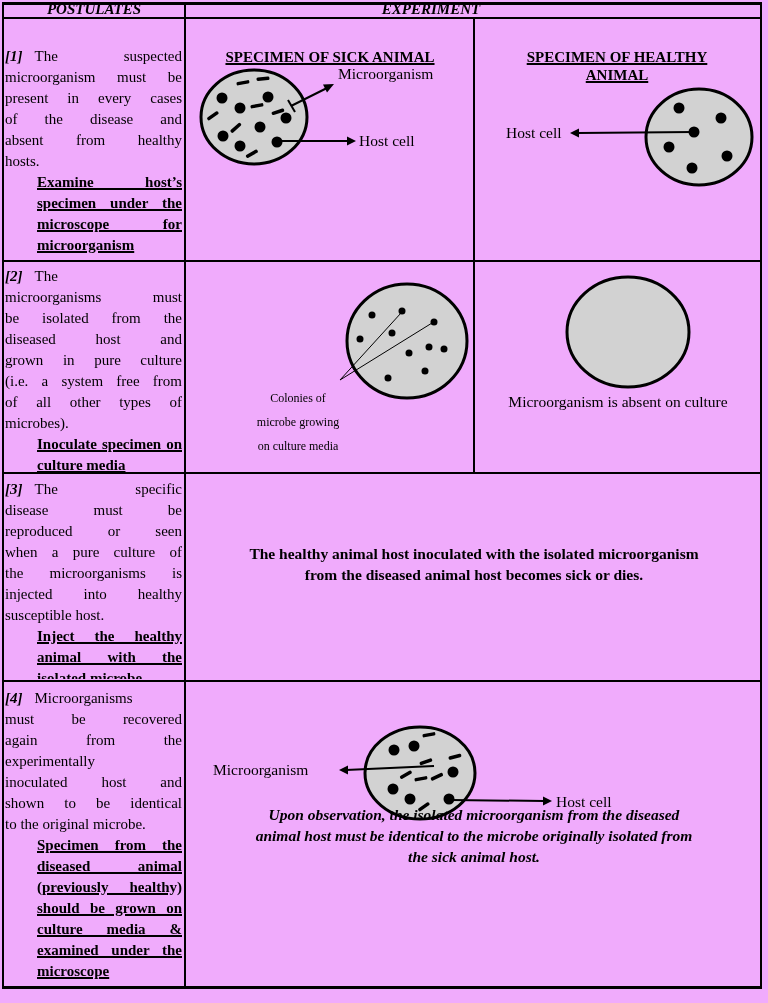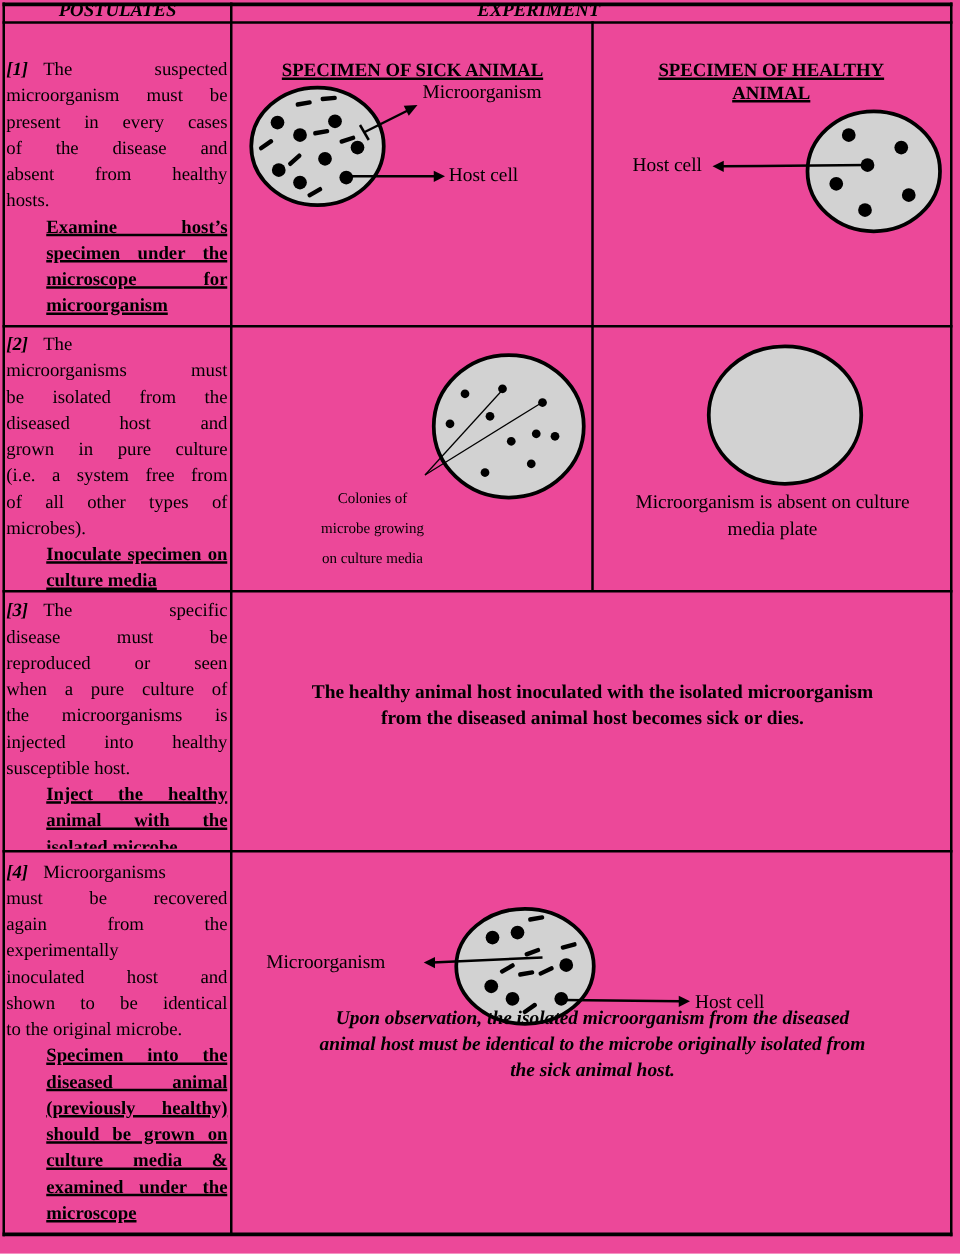--- a/index.html
+++ b/index.html
@@ -1,18 +1,18 @@
 <!DOCTYPE html>
 <html><head>
 <meta charset="utf-8">
 <style>
   * { margin:0; padding:0; box-sizing:border-box; }
   html,body { background:#ffffff; }
   #doc {
-    position:relative; width:768px; height:1003px; background:#ec4899;
+    position:relative; width:768px; height:1003px; background:#f0abfc;
     font-family:"Liberation Serif", serif; color:#000; overflow:hidden;
   }
   .bline { position:absolute; background:#000; }
   .cell  { position:absolute; overflow:hidden; }
   .hdr   { font-weight:bold; font-style:italic; font-size:15px; line-height:15px; text-align:center; }
   .subhdr{ font-weight:bold; font-size:15px; line-height:18px; text-align:center;
            text-decoration:underline; text-decoration-thickness:1.5px;margin-top:27px; }
   .jline { font-size:15px; line-height:21px; text-align:justify; text-align-last:justify; }
   .jline.last { text-align-last:left; }
   .directive .jline { font-weight:bold; text-decoration:underline; text-decoration-thickness:1.5px;padding-left:32px; }
@@ -92,21 +92,21 @@
 
   <div class="cell" style="left:5px;top:688px;width:177px;height:297px;">
     <div class="jline"><span class="pnum">[4]</span><span>Microorganisms</span></div>
     <div class="jline">must be recovered</div>
     <div class="jline">again from the</div>
     <div class="jline">experimentally</div>
     <div class="jline">inoculated host and</div>
     <div class="jline">shown to be identical</div>
     <div class="jline last">to the original microbe.</div>
     <div class="directive">
-      <div class="jline">Specimen into the</div>
+      <div class="jline">Specimen from the</div>
       <div class="jline">diseased animal</div>
       <div class="jline">(previously healthy)</div>
       <div class="jline">should be grown on</div>
       <div class="jline">culture media &amp;</div>
       <div class="jline">examined under the</div>
       <div class="jline last">microscope</div>
     </div>
   </div>
 
   <svg width="768" height="1003" viewBox="0 0 768 1003">
@@ -205,21 +205,20 @@
   <span class="dlabel" style="left:359px;top:133px;">Host cell</span>
   <span class="dlabel" style="left:506px;top:125px;">Host cell</span>
 
   <div class="center-lines" style="left:228px;top:386px;width:140px;font-size:12px;line-height:24px;">
     <div>Colonies of</div>
     <div>microbe growing</div>
     <div>on culture media</div>
   </div>
   <div class="center-lines" style="left:482px;top:391px;width:272px;font-size:15.5px;line-height:22px;">
     <div>Microorganism is absent on culture</div>
-    <div>media plate</div>
   </div>
 
   <div class="center-lines result-bold" style="left:194px;top:543px;width:560px;">
     <div>The healthy animal host inoculated with the isolated microorganism</div>
     <div>from the diseased animal host becomes sick or dies.</div>
   </div>
 
   <span class="dlabel" style="left:213px;top:762px;">Microorganism</span>
   <span class="dlabel" style="left:556px;top:794px;">Host cell</span>
   <div class="center-lines result-bold-italic" style="left:200px;top:804px;width:548px;text-align:center;">

